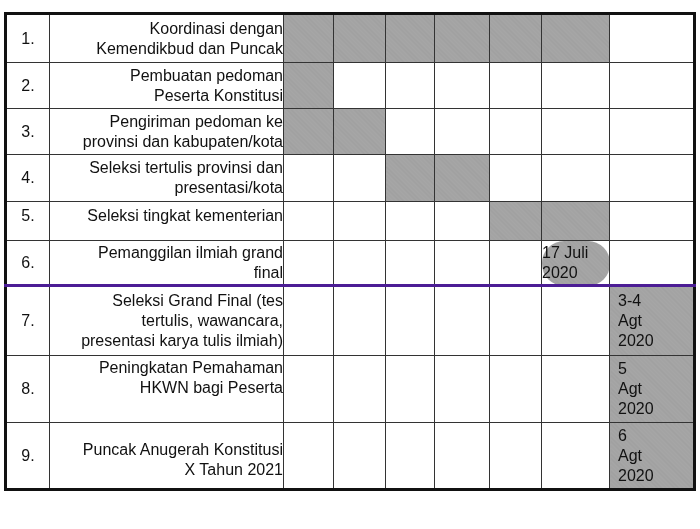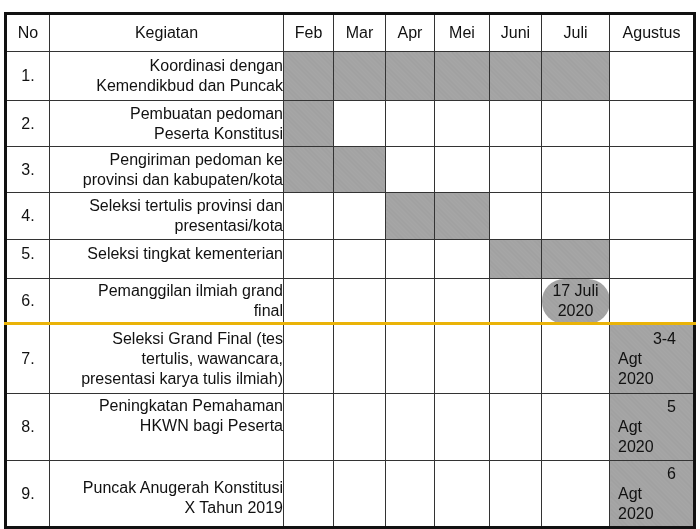--- a/index.html
+++ b/index.html
@@ -8,54 +8,43 @@
   .top-strip { position:absolute; left:0; top:0; width:700px; height:12px; background:#fff; }
   table.sched { position:absolute; left:4px; top:12px; border-collapse:collapse;
                 table-layout:fixed; border:3px solid #111; }
   table.sched td, table.sched th { border:1px solid #333; padding:0; vertical-align:middle;
                 font-weight:normal; font-size:16px; line-height:20px; }
   th { text-align:center; }
   td.no { text-align:center; }
   td.act { padding-left:6px !important; text-align:right; }
   td.fill { background:#a6a6a6;
             background-image: repeating-linear-gradient(45deg, rgba(0,0,0,0.04) 0 1px, transparent 1px 3px); }
-  td.note { text-align:center; font-size:15px; line-height:21px;border-radius:22px; }
+  td.note { font-size:15px; line-height:21px;border-radius:22px; }
   td.note-bold { font-weight:bold; font-size:15px; line-height:22px; text-align:left; padding-left:8px !important; }
-  .nb-top { display:block; text-align:right; padding-right:17px; }
-  tr.thick-top td { border-top:3px solid #eab308; }
+  .nb-top { display:block; padding-right:17px; }
+  tr.thick-top td { border-top:3px solid #4c1d95; }
 </style>
 </head>
 <body>
 
 <div class="top-strip"></div>
 
 <table class="sched">
   <colgroup>
     <col style="width:44px">
       <col style="width:234px">
     <col style="width:50px">
       <col style="width:52px">
       <col style="width:49px">
     <col style="width:55px">
       <col style="width:52px">
       <col style="width:68px">
       <col style="width:85px">
   </colgroup>
   <tbody>
-      <tr style="height:38px">
-    <th>No</th>
-    <th>Kegiatan</th>
-    <th>Feb</th>
-    <th>Mar</th>
-    <th>Apr</th>
-    <th>Mei</th>
-    <th>Juni</th>
-    <th>Juli</th>
-    <th>Agustus</th>
-  </tr>
 
   <tr style="height:49px">
     <td class="no">1.</td>
     <td class="act">
       <div>Koordinasi dengan</div>
       <div>Kemendikbud dan Puncak</div>
     </td>
     <td class="fill"></td>
     <td class="fill"></td>
     <td class="fill"></td>
@@ -178,21 +167,21 @@
       <span class="nb-top">5</span>
       <div>Agt</div>
       <div>2020</div>
     </td>
   </tr>
 
   <tr style="height:67px">
     <td class="no">9.</td>
     <td class="act" style="vertical-align:top;padding-top:17px">
       <div>Puncak Anugerah Konstitusi</div>
-      <div>X Tahun 2019</div>
+      <div>X Tahun 2021</div>
     </td>
     <td></td>
     <td></td>
     <td></td>
     <td></td>
     <td></td>
     <td></td>
     <td class="fill note-bold">
       <span class="nb-top">6</span>
       <div>Agt</div>

